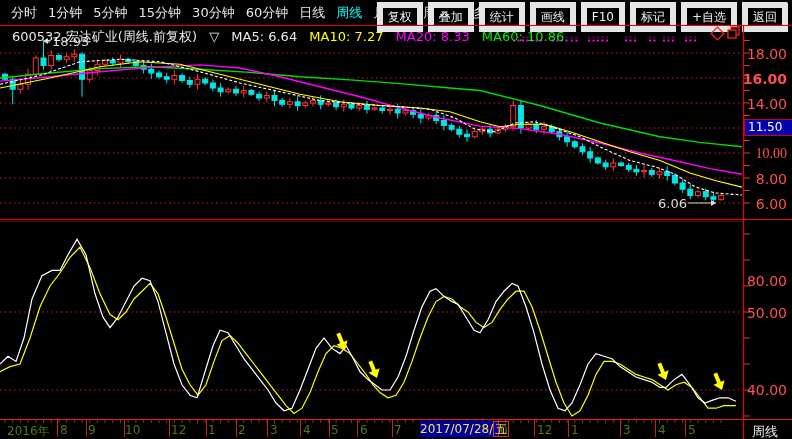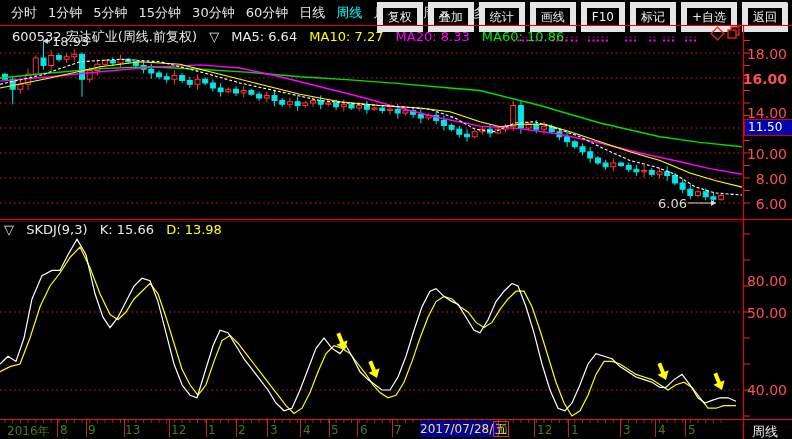--- a/index.html
+++ b/index.html
@@ -482,42 +482,36 @@
   </div>
 
   <svg class="icon" style="left:706px;top:26px;" width="36" height="16">
     <rect x="7" y="3" width="9" height="9" transform="rotate(45 11.5 7.5)" fill="none" stroke="#ff2020" stroke-width="1.3"></rect>
     <rect x="25" y="1" width="8" height="8" fill="#000" stroke="#ff2020" stroke-width="1.3"></rect>
     <rect x="22" y="4" width="8" height="8" fill="#000" stroke="#ff2020" stroke-width="1.3"></rect>
   </svg>
 
   <span class="axlabel" style="top:46px;">18.00</span>
   <span class="axlabel" style="top:71px;font-weight:bold;">16.00</span>
-  <span class="axlabel" style="top:105px;">14.00</span>
-  <span class="axlabel" style="top:146px;">10.00</span>
+  <span class="axlabel" style="top:96px;">14.00</span>
+  <span class="axlabel" style="top:146px;font-family:Liberation Serif, serif;">10.00</span>
   <span class="axlabel" style="top:171px;">8.00</span>
   <span class="axlabel" style="top:196px;">6.00</span>
   <div class="price-box">11.50</div>
 
-  <div class="skdj-row">
-    <span class="white">▽</span>
-    <span class="white">SKDJ(9,3)</span>
-    <span class="white">K: 15.66</span>
-    <span class="yellow">D: 13.98</span>
-  </div>
 
   <span class="axlabel" style="top:228px;margin-top:45px;">80.00</span>
   <span class="axlabel" style="top:305px;">50.00</span>
   <span class="axlabel" style="top:382px;">40.00</span>
 
   <div id="time-labels">
       <span class="tlabel" style="left: 7px;">2016年</span>
       <span class="tlabel" style="left: 60px;">8</span>
       <span class="tlabel" style="left: 88px;">9</span>
-      <span class="tlabel" style="left: 125px;">13</span>
+      <span class="tlabel" style="left: 125px;">10</span>
       <span class="tlabel" style="left: 171px;">12</span>
       <span class="tlabel" style="left: 208px;">1</span>
       <span class="tlabel" style="left: 238px;">2</span>
       <span class="tlabel" style="left: 270px;">3</span>
       <span class="tlabel" style="left: 303px;">4</span>
       <span class="tlabel" style="left: 331px;">5</span>
       <span class="tlabel" style="left: 360px;">6</span>
       <span class="tlabel" style="left: 394px;">7</span>
       <span class="tlabel" style="left: 500px;">0</span>
       <span class="tlabel" style="left: 537px;">12</span>

